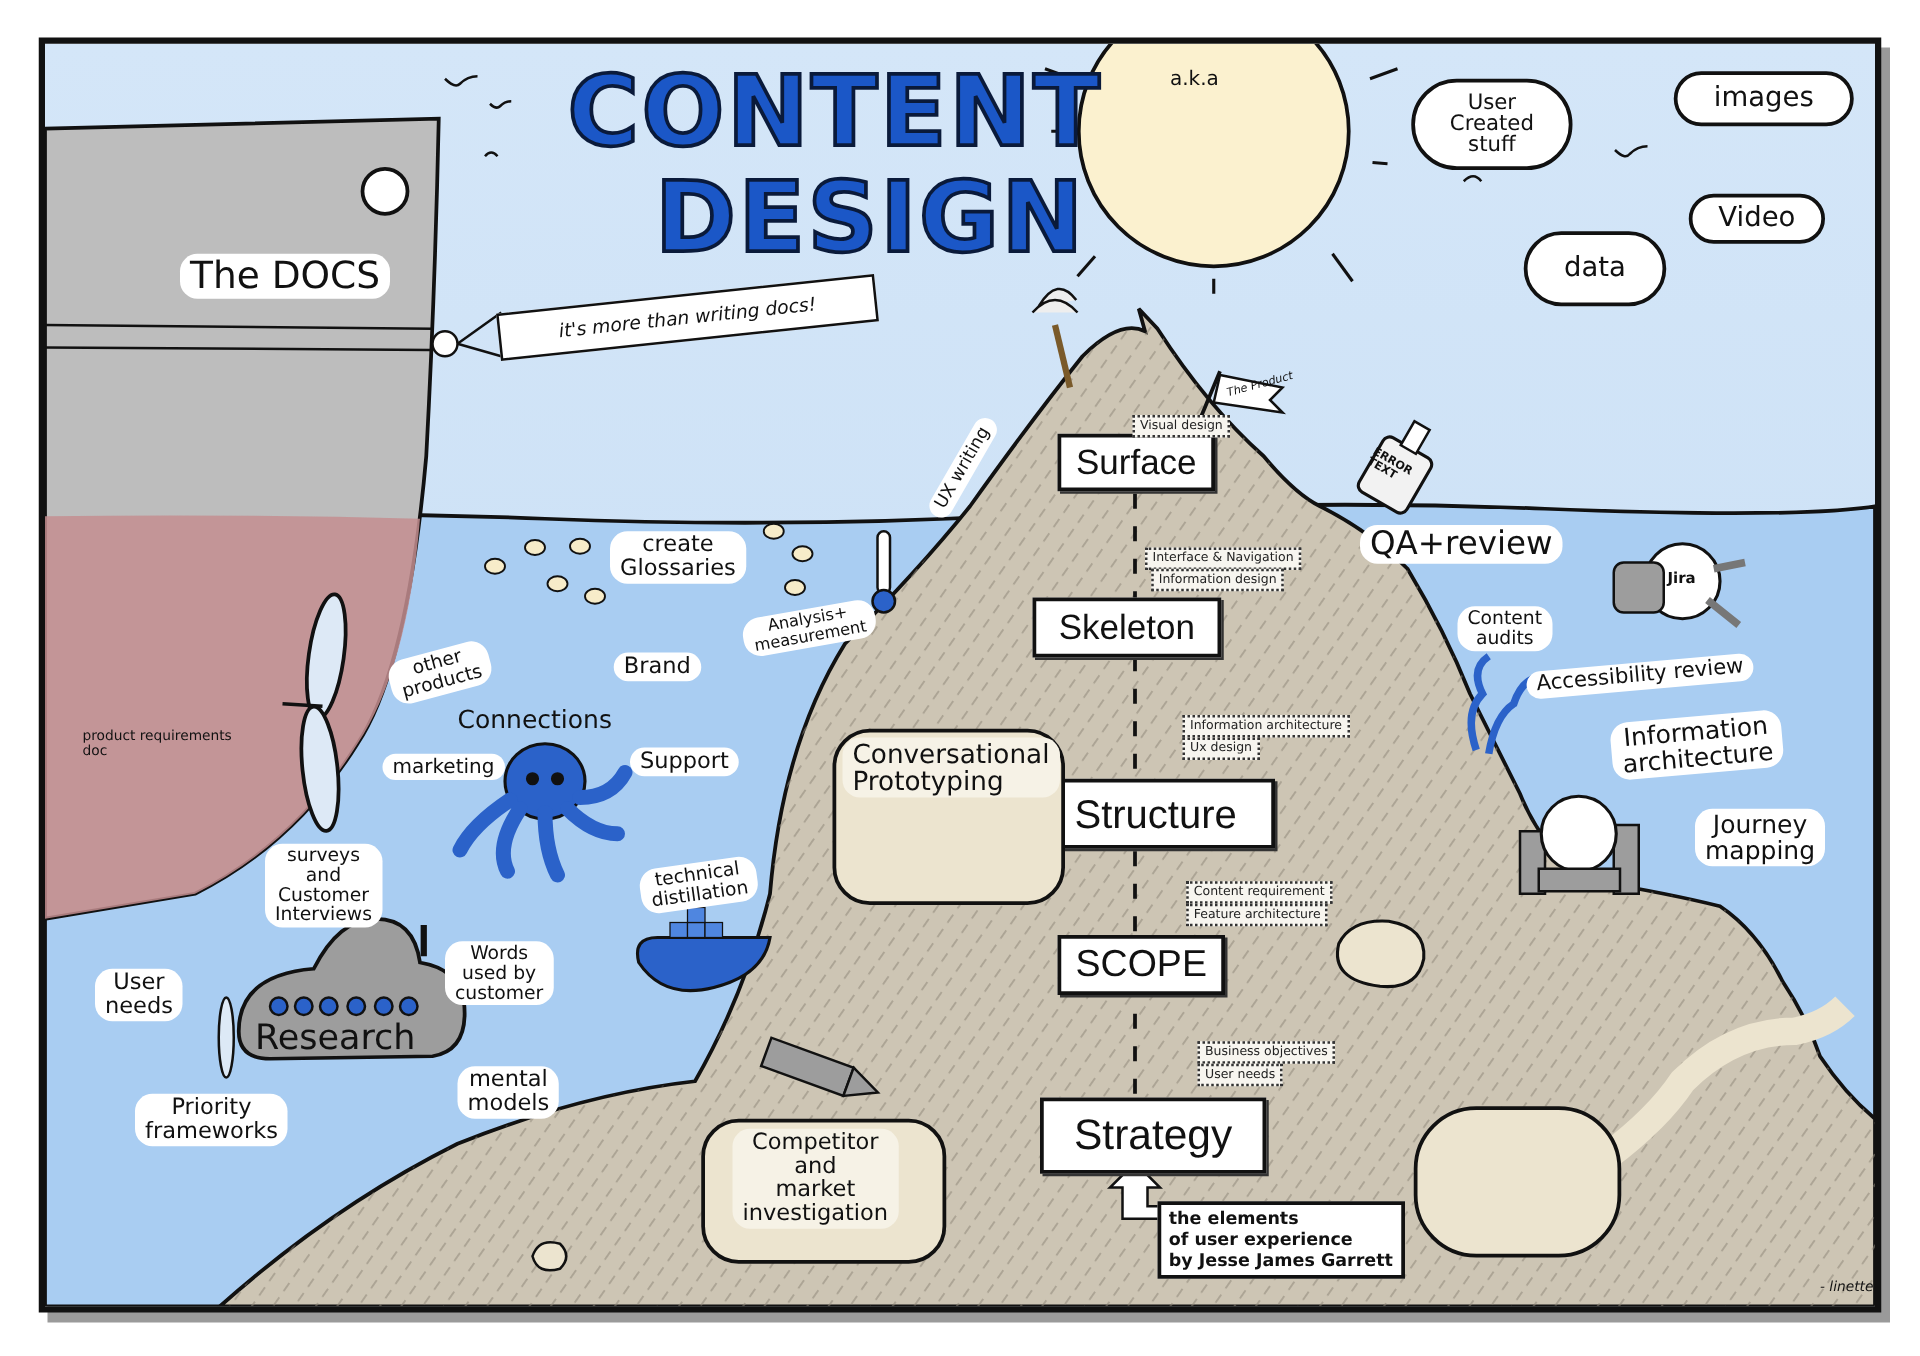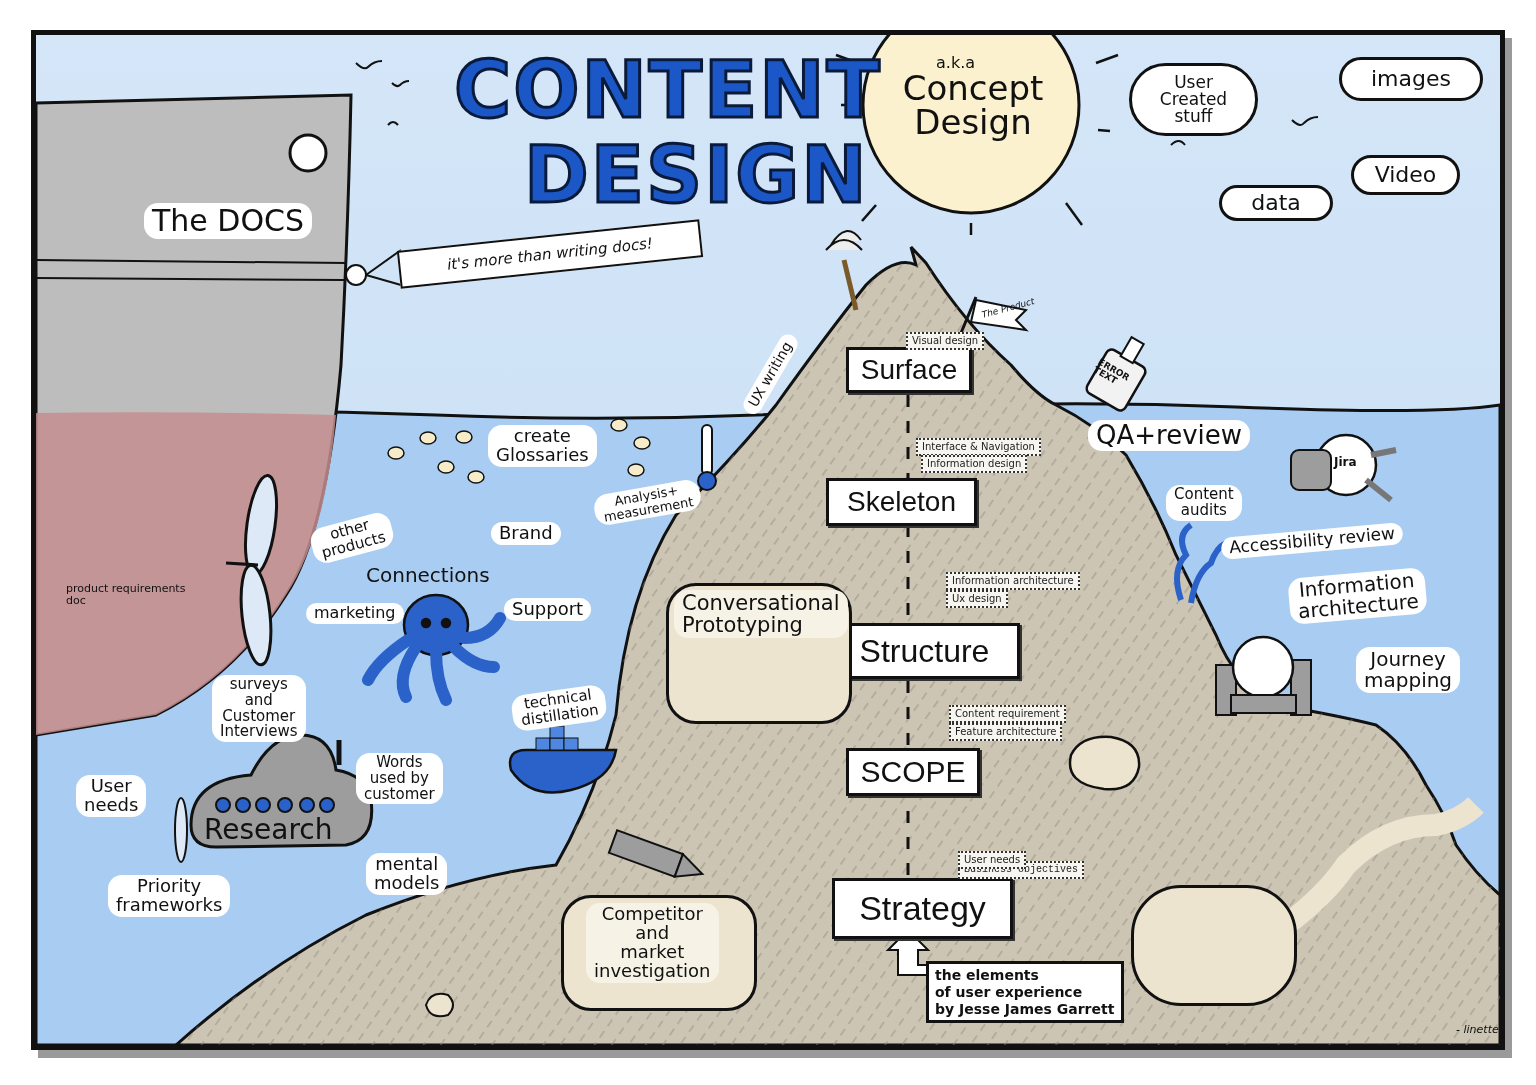--- a/index.html
+++ b/index.html
@@ -154,49 +154,47 @@
 
     <path d="M1250 890 q40 -30 60 -60 q40 -40 90 -40 q25 -5 40 -20" fill="none" stroke="#ece4cf" stroke-width="22"></path>
 
     <path d="M862 940 l0 -25 l-10 0 l20 -20 l20 20 l-10 0 l0 15 l25 0 l0 10 z" fill="#fff" stroke="#111" stroke-width="2"></path>
   </svg>
 
   <div class="title" style="left:418px;top:10px;font-size:78px;">CONTENT</div>
   <div class="title" style="left:488px;top:95px;font-size:78px;">DESIGN</div>
 
   <div class="abs" style="left:900px;top:18px;font-size:16px;color:#111;">a.k.a</div>
-  <div class="abs" style="left:862px;top:36px;width:150px;text-align:center;font-size:34px;line-height:1.0;color:#111;white-space:pre-line;">Concept
-Design</div>
 
   <div class="cloud" style="left:1093px;top:28px;width:115px;padding:8px 4px;font-size:17px;">User
 Created
 stuff</div>
   <div class="cloud" style="left:1303px;top:22px;width:130px;padding:8px 4px;font-size:22px;">images</div>
-  <div class="cloud" style="left:1183px;top:150px;width:100px;padding:4px 4px;font-size:22px;">data</div>
+  <div class="cloud" style="left:1183px;top:150px;width:100px;padding:16px 4px;font-size:22px;">data</div>
   <div class="cloud" style="left:1315px;top:120px;width:95px;padding:6px 4px;font-size:22px;">Video</div>
 
   <div class="label" style="left:108px;top:168px;font-size:30px;">The DOCS</div>
   <div class="abs" style="left:362px;top:200px;width:300px;height:34px;background:#fff;border:2.5px solid #111;transform:rotate(-6deg);font-size:15px;font-style:italic;line-height:34px;text-align:center;color:#111;">it's more than writing docs!</div>
   <div class="abs" style="left:30px;top:548px;font-size:11px;color:#111;white-space:pre-line;line-height:1.1;">product requirements
 doc</div>
 
   <div class="box" style="left:810px;top:312px;width:120px;height:40px;font-size:28px;line-height:40px;">Surface</div>
   <div class="box" style="left:790px;top:443px;width:145px;height:42px;font-size:28px;line-height:42px;">Skeleton</div>
   <div class="box" style="left:793px;top:588px;width:185px;height:50px;font-size:32px;line-height:50px;">Structure</div>
   <div class="box" style="left:810px;top:713px;width:128px;height:42px;font-size:30px;line-height:42px;">SCOPE</div>
   <div class="box" style="left:796px;top:843px;width:175px;height:55px;font-size:34px;line-height:55px;">Strategy</div>
 
   <div class="tag" style="left:870px;top:297px;">Visual design</div>
   <div class="tag" style="left:880px;top:403px;">Interface &amp; Navigation</div>
   <div class="tag" style="left:885px;top:420px;">Information design</div>
   <div class="tag" style="left:910px;top:537px;">Information architecture</div>
   <div class="tag" style="left:910px;top:555px;">Ux design</div>
   <div class="tag" style="left:913px;top:670px;">Content requirement</div>
   <div class="tag" style="left:913px;top:688px;">Feature architecture</div>
-  <div class="tag" style="left:922px;top:826px;font-family:Liberation Mono, monospace;">Business objectives</div>
+  <div class="tag" style="left:922px;top:798px;">Business objectives</div>
   <div class="tag" style="left:922px;top:816px;">User needs</div>
 
   <div class="abs" style="left:945px;top:268px;font-size:9px;font-style:italic;color:#111;transform:rotate(-15deg);">The Product</div>
   <div class="label" style="left:690px;top:330px;font-size:14px;transform:rotate(-60deg);">UX writing</div>
   <div class="label" style="left:558px;top:452px;font-size:13px;transform:rotate(-10deg);">Analysis+
 measurement</div>
   <div class="abs" style="left:630px;top:548px;width:180px;height:135px;background:#ece4cf;border:3px solid #111;border-radius:30px;"></div>
   <div class="label" style="left:638px;top:555px;font-size:21px;background:#f6f2e6;text-align:left;">Conversational
 Prototyping</div>
   <div class="abs" style="left:525px;top:860px;width:190px;height:110px;background:#ece4cf;border:3px solid #111;border-radius:30px;"></div>

